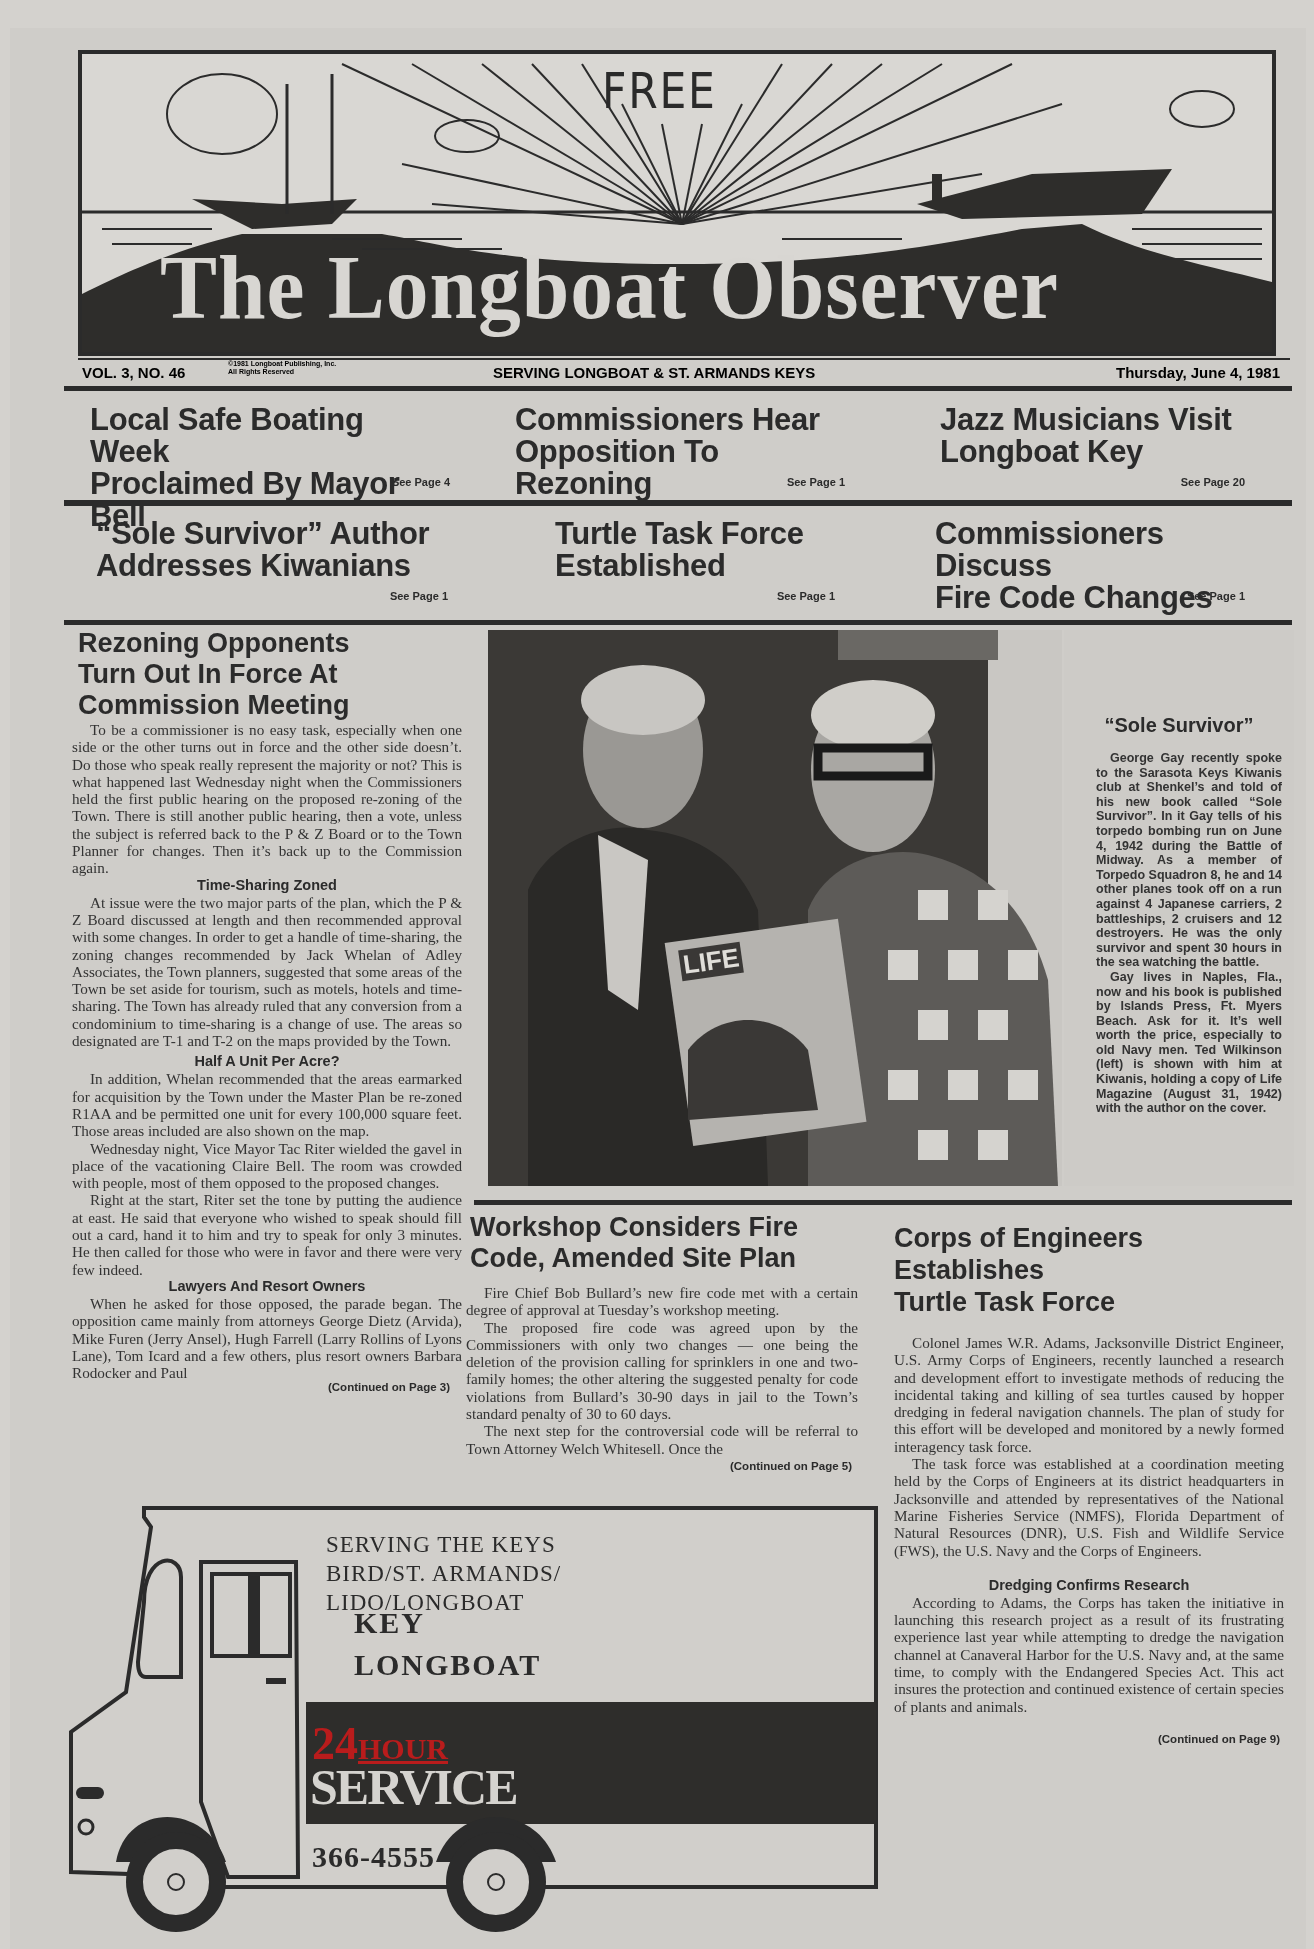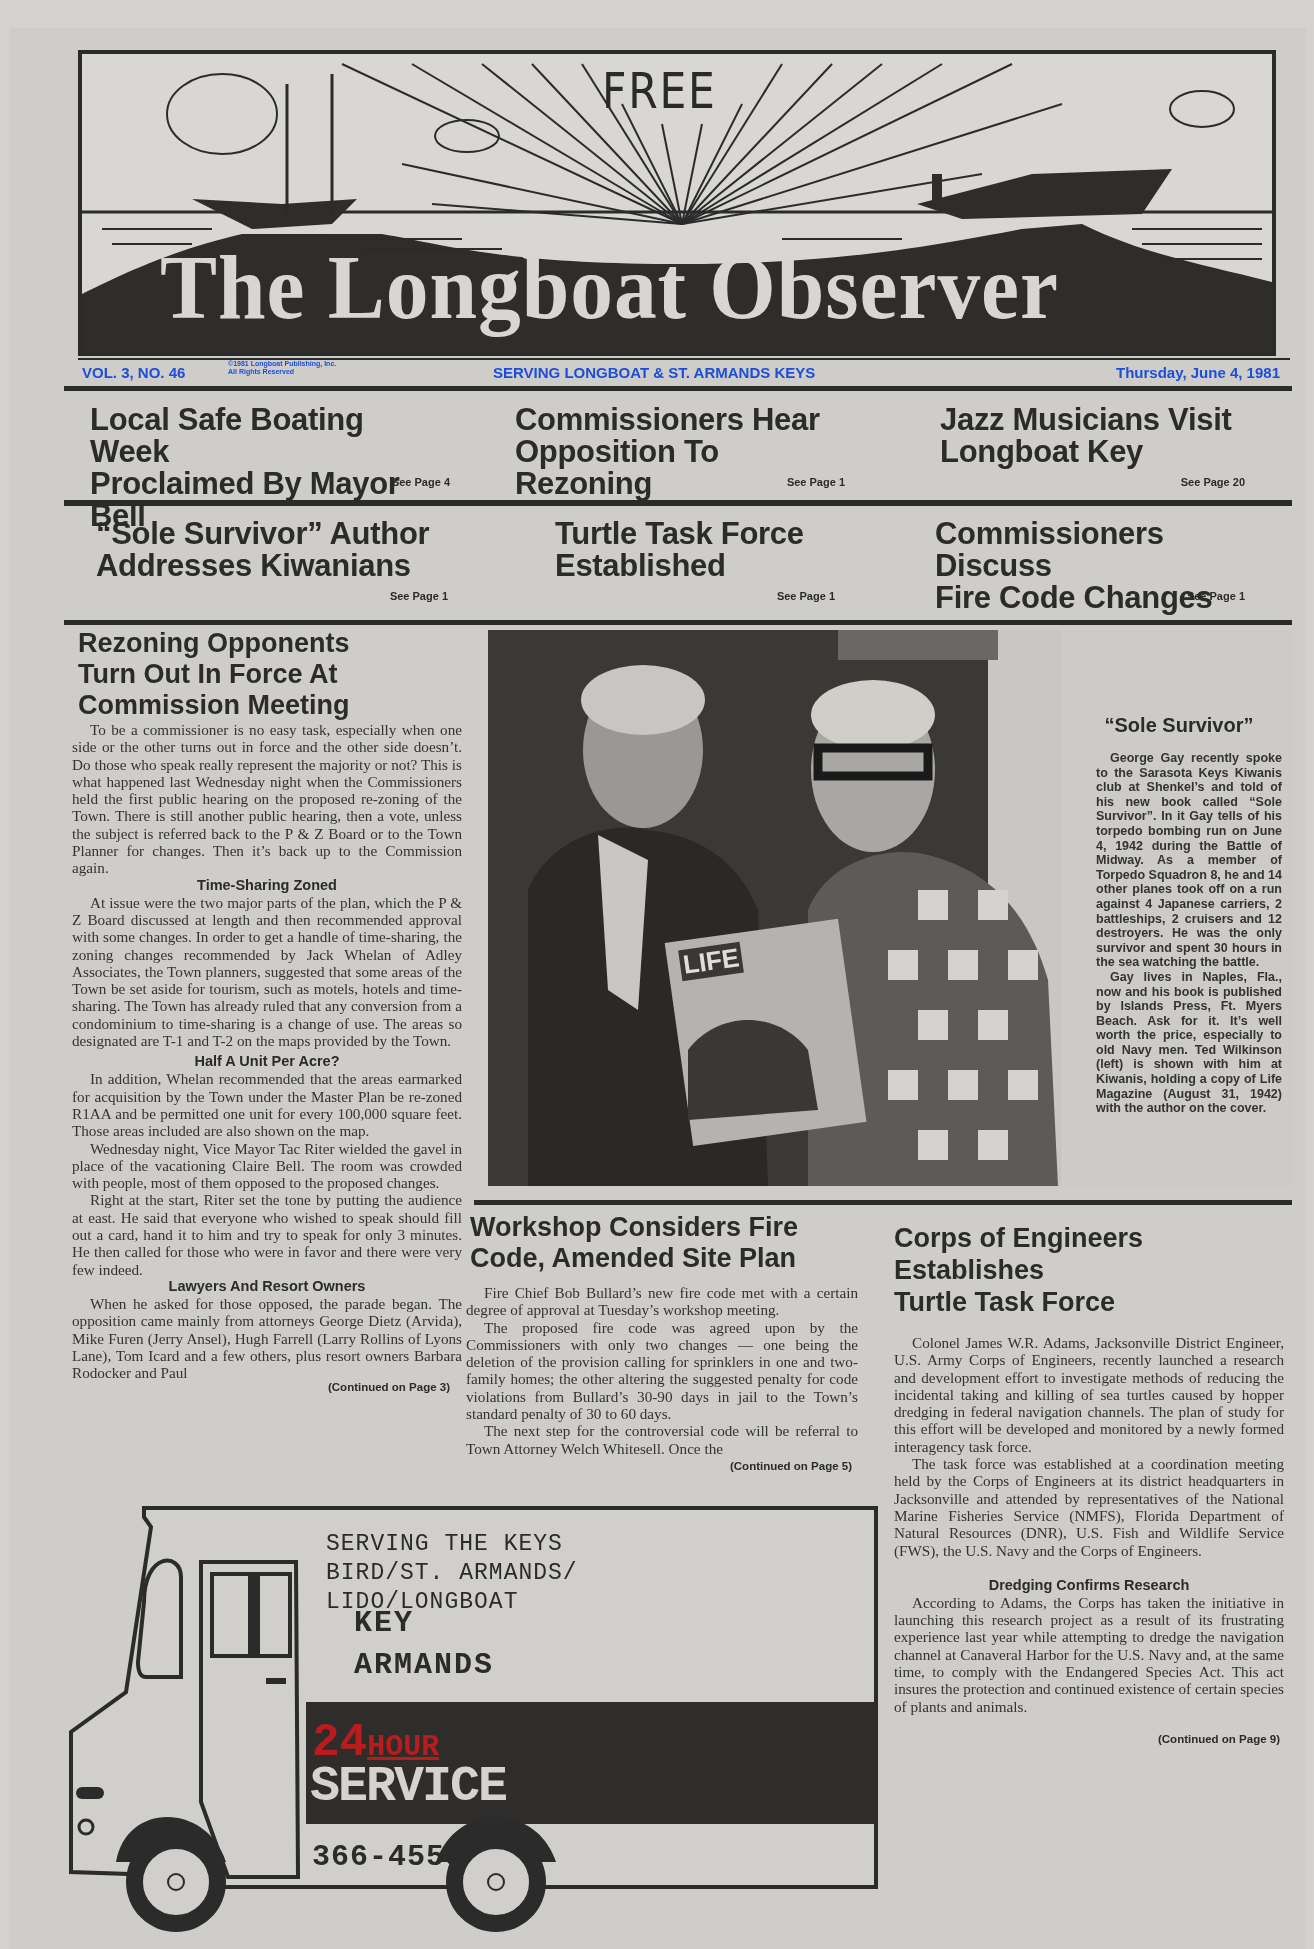--- a/index.html
+++ b/index.html
@@ -8,21 +8,21 @@
   .page { position: absolute; left: 10px; top: 28px; width: 1296px; height: 1921px; background: #cfcdc9; }
   .abs { position: absolute; }
 
   
   .masthead { left: 78px; top: 50px; width: 1198px; height: 306px; border: 4px solid #2b2b2b; background: #d9d7d3; overflow: hidden; }
   .masthead svg { position: absolute; left: 0; top: 0; }
   .free { position: absolute; left: 520px; top: 8px; font-family: "DejaVu Sans", sans-serif; font-size: 50px; font-weight: normal; color: #2a2a2a; letter-spacing: 2px; transform: scaleX(0.85); transform-origin: left; }
   .paper-title { position: absolute; left: 78px; top: 180px; font-family: "Liberation Serif", serif; font-weight: bold; font-size: 92px; color: #d8d6d2; letter-spacing: 1px; white-space: nowrap; transform: scaleX(0.93); transform-origin: left; }
 
   
-  .infobar { left: 78px; top: 360px; width: 1210px; height: 26px; font-family: "Liberation Sans", sans-serif; font-weight: bold; font-size: 15px; color: #1d4ed8; }
+  .infobar { left: 78px; top: 360px; width: 1210px; height: 26px; font-family: "Liberation Sans", sans-serif; font-weight: bold; font-size: 15px; color: #000000; }
   .infobar .vol { position: absolute; left: 4px; top: 4px; }
   .infobar .copy { position: absolute; left: 150px; top: 0px; font-size: 7px; line-height: 8px; }
   .infobar .serving { position: absolute; left: 415px; top: 4px; }
   .infobar .date { position: absolute; right: 8px; top: 4px; }
   .rule { position: absolute; background: #2b2b2b; }
 
   
   .teaser { position: absolute; font-family: "Liberation Sans", sans-serif; font-weight: bold; color: #2b2b2b; }
   .teaser .t { font-size: 31px; line-height: 32px; letter-spacing: -0.3px; }
   .teaser .p { position: absolute; font-size: 11px; right: 0; }
@@ -36,21 +36,21 @@
 
   
   .photo { left: 488px; top: 630px; width: 574px; height: 556px; background: #3a3836; overflow: hidden; }
   .caption-box { left: 1064px; top: 630px; width: 230px; height: 556px; background: #cdcbc7; }
   .caption-title { font-family: "Liberation Sans", sans-serif; font-weight: bold; font-size: 20px; text-align: center; margin-top: 84px; color: #2b2b2b; }
   .caption-text { font-family: "Liberation Sans", sans-serif; font-weight: bold; font-size: 12.5px; line-height: 14.6px; text-align: justify; padding: 0 12px 0 32px; margin-top: 14px; color: #333; }
   .caption-text p { text-indent: 14px; }
 
   
   .ad { left: 66px; top: 1502px; width: 814px; height: 440px; }
-  .ad-text { position: absolute; font-family: Liberation Mono, monospace; font-weight: bold; color: #2b2b2b; }
+  .ad-text { position: absolute; font-family: Liberation Serif, serif; font-weight: bold; color: #2b2b2b; }
 </style>
 </head>
 <body>
 
 <div class="page"></div>
 
 <div class="abs masthead">
   <svg width="1198" height="306">
 
     <g stroke="#2b2b2b" stroke-width="2">
@@ -269,20 +269,20 @@
     <circle cx="430" cy="380" r="34" fill="#d1cfcb" stroke="#2b2b2b" stroke-width="2"></circle>
     <circle cx="430" cy="380" r="8" fill="none" stroke="#2b2b2b" stroke-width="2"></circle>
   </svg>
   <div class="ad-text" style="left:260px; top:28px; font-size:23px; line-height:29px; font-weight:normal; letter-spacing:1px;">
     <div>SERVING THE KEYS</div>
     <div>BIRD/ST. ARMANDS/</div>
     <div>LIDO/LONGBOAT</div>
   </div>
   <div class="ad-text" style="left:246px; top:100px; font-size:30px; line-height:42px; letter-spacing:2px;margin-left:42px;">
     <div>KEY</div>
-    <div>ARMANDS</div>
+    <div>LONGBOAT</div>
   </div>
   <div class="ad-text" style="left:246px; top:216px; color:#b91c1c; font-size:46px; line-height:51px;">
     <span>24</span><span style="font-size:30px; text-decoration:underline;">HOUR</span>
   </div>
   <div class="ad-text" style="left:244px; top:258px; color:#d5d3cf; font-size:50px; line-height:54px; letter-spacing:-2px;">SERVICE</div>
   <div class="ad-text" style="left:246px; top:338px; font-size:30px; letter-spacing:1px;">366-4555</div>
 </div>
 
 </body></html>

